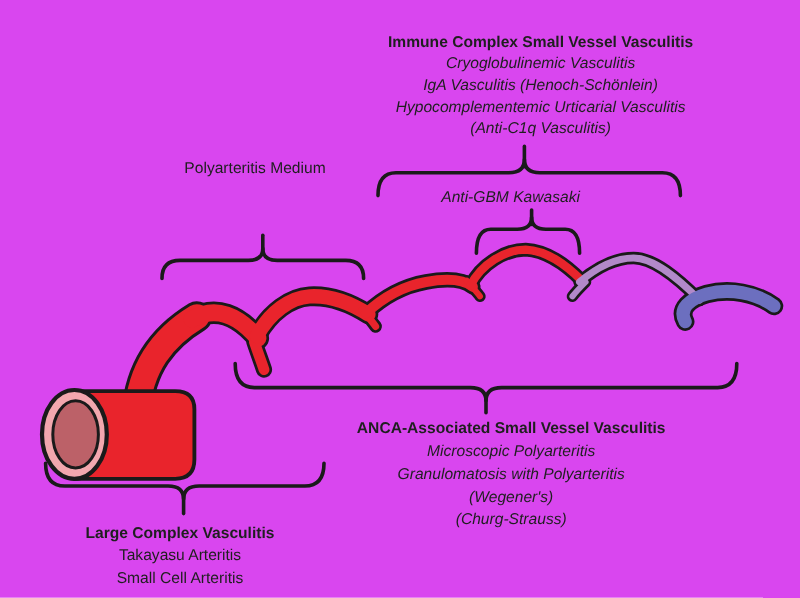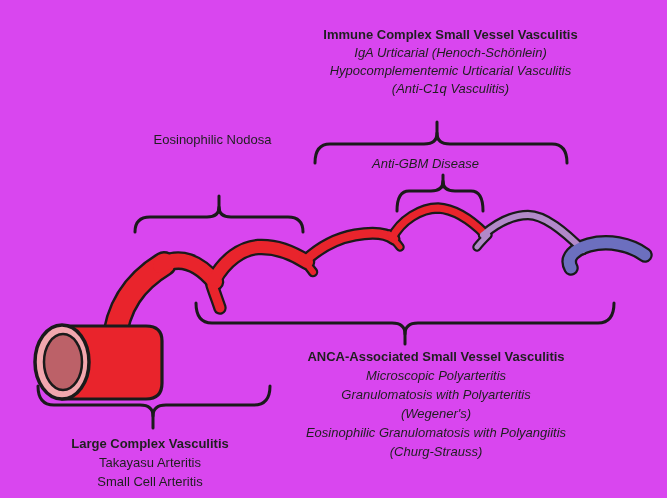--- a/index.html
+++ b/index.html
@@ -72,39 +72,39 @@
       <path d="M 196,303 Q 196,323 212,323 L 392,323 Q 405,323 405,334 Q 405,323 418,323 L 598,323 Q 614,323 614,303"></path>
       <path d="M 405,330 L 405,344"></path>
 
       <path d="M 38,386 Q 38,405 54,405 L 140,405 Q 153,405 153,416 Q 153,405 166,405 L 254,405 Q 270,405 270,386"></path>
       <path d="M 153,412 L 153,428"></path>
     </g>
   </svg>
 
   <div class="tblock" style="left:258px;top:26px;width:385px">
     <div class="bt">Immune Complex  Small Vessel Vasculitis</div>
-    <div class="it">IgA Urticarial (Henoch-Schönlein)</div>
+    <div class="it">Cryoglobulinemic Vasculitis</div>
+    <div class="it">IgA Vasculitis (Henoch-Schönlein)</div>
     <div class="it">Hypocomplementemic Urticarial Vasculitis</div>
     <div class="it">(Anti-C1q Vasculitis)</div>
   </div>
 
   <div class="tblock" style="left:100px;top:131px;width:225px">
-    <div>Eosinophilic Nodosa</div>
+    <div>Polyarteritis Medium</div>
   </div>
 
   <div class="tblock" style="left:323px;top:155px;width:205px">
-    <div class="it">Anti-GBM Disease</div>
+    <div class="it">Anti-GBM Kawasaki</div>
   </div>
 
-  <div class="tblock lh19" style="left:236px;top:347px;width:400px">
+  <div class="tblock lh19" style="left:226px;top:347px;width:400px">
     <div class="bt">ANCA-Associated Small Vessel Vasculitis</div>
     <div class="it">Microscopic Polyarteritis</div>
     <div class="it">Granulomatosis with Polyarteritis</div>
     <div class="it">(Wegener's)</div>
-    <div class="it">Eosinophilic Granulomatosis with Polyangiitis</div>
     <div class="it">(Churg-Strauss)</div>
   </div>
 
   <div class="tblock lh19" style="left:40px;top:434px;width:220px">
     <div class="bt">Large Complex Vasculitis</div>
     <div>Takayasu Arteritis</div>
     <div>Small Cell Arteritis</div>
   </div>
 
 </div>

